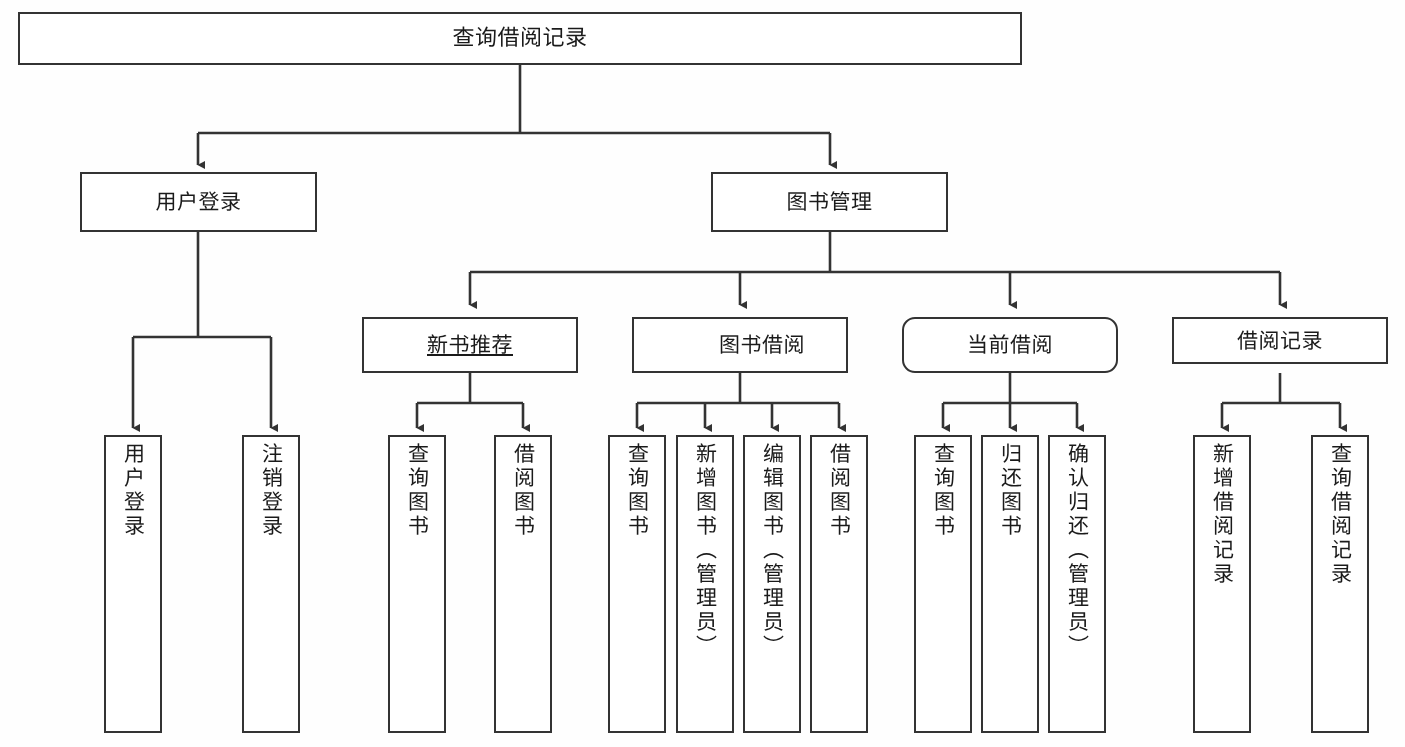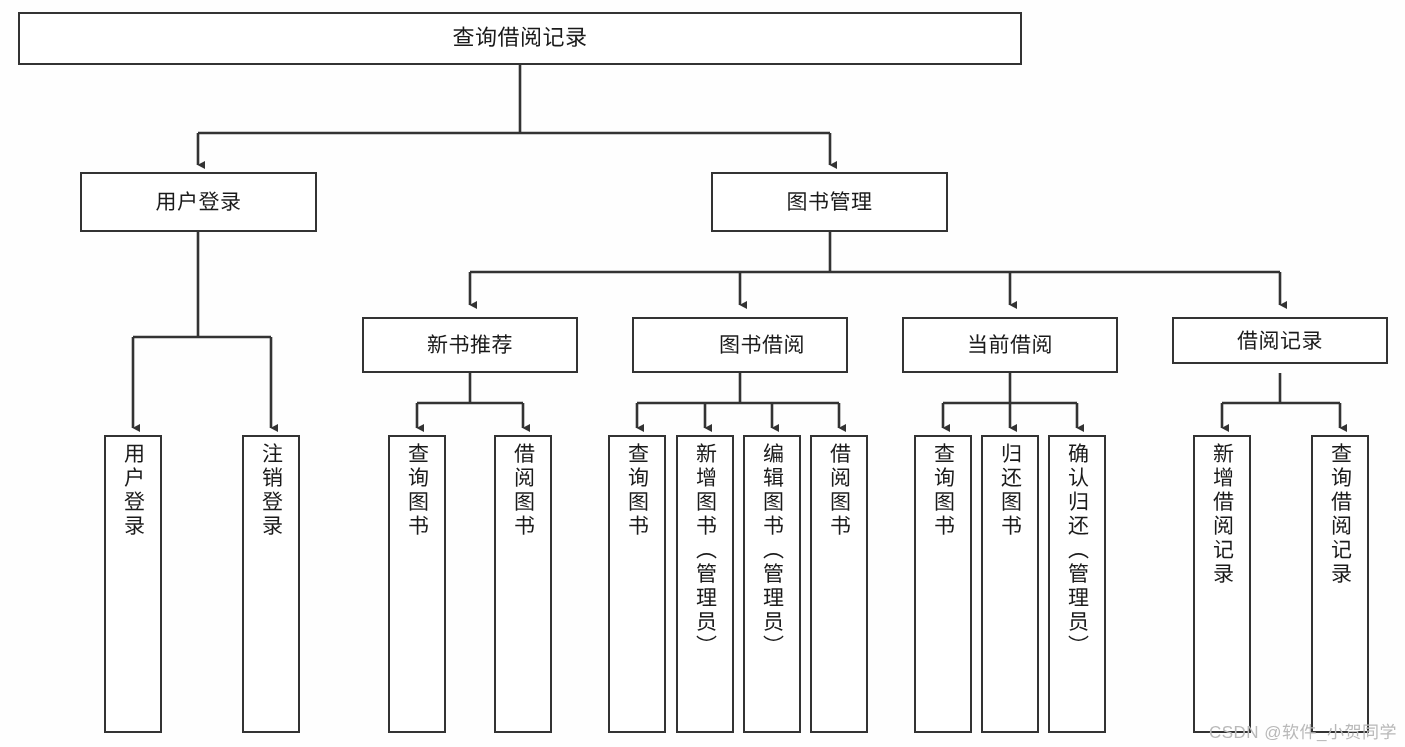--- a/index.html
+++ b/index.html
@@ -132,29 +132,29 @@
   </div>
 
   <div class="node horizontal" style="left:80px; top:172px; width:237px; height:60px;">
     <span class="node-label">用户登录</span>
   </div>
 
   <div class="node horizontal" style="left:711px; top:172px; width:237px; height:60px;">
     <span class="node-label">图书管理</span>
   </div>
 
-  <div class="node horizontal" style="left:362px; top:317px; width:216px; height:56px;">
+  <div class="node horizontal" style="left:362px; top:317px; width:216px; height:56px;text-decoration:underline;">
     <span class="node-label">新书推荐</span>
   </div>
 
   <div class="node horizontal" style="left:632px; top:317px; width:216px; height:56px;padding-left:44px;">
     <span class="node-label">图书借阅</span>
   </div>
 
-  <div class="node horizontal" style="left:902px; top:317px; width:216px; height:56px;">
+  <div class="node horizontal" style="left:902px; top:317px; width:216px; height:56px;border-radius:13px;">
     <span class="node-label">当前借阅</span>
   </div>
 
   <div class="node horizontal" style="left:1172px; top:317px; width:216px; height:47px;">
     <span class="node-label">借阅记录</span>
   </div>
 
   <div class="node vertical" style="left:104px; top:435px; width:58px; height:298px;">
     <span class="node-label">用户登录</span>
   </div>
@@ -200,15 +200,14 @@
   </div>
 
   <div class="node vertical" style="left:1193px; top:435px; width:58px; height:298px;">
     <span class="node-label">新增借阅记录</span>
   </div>
 
   <div class="node vertical" style="left:1311px; top:435px; width:58px; height:298px;">
     <span class="node-label">查询借阅记录</span>
   </div>
 
-  <div id="watermark">CSDN @软件_小贺同学</div>
 
 </div>
 
 </body></html>

